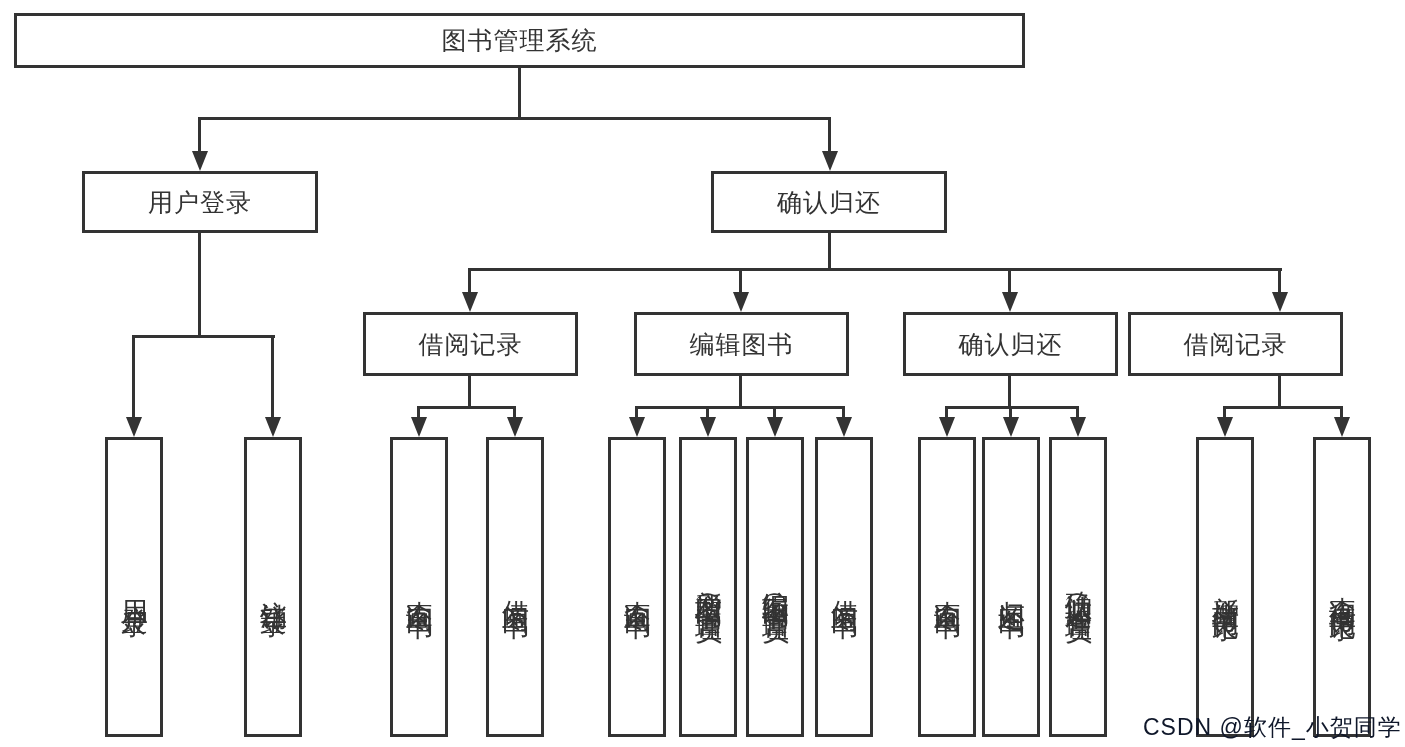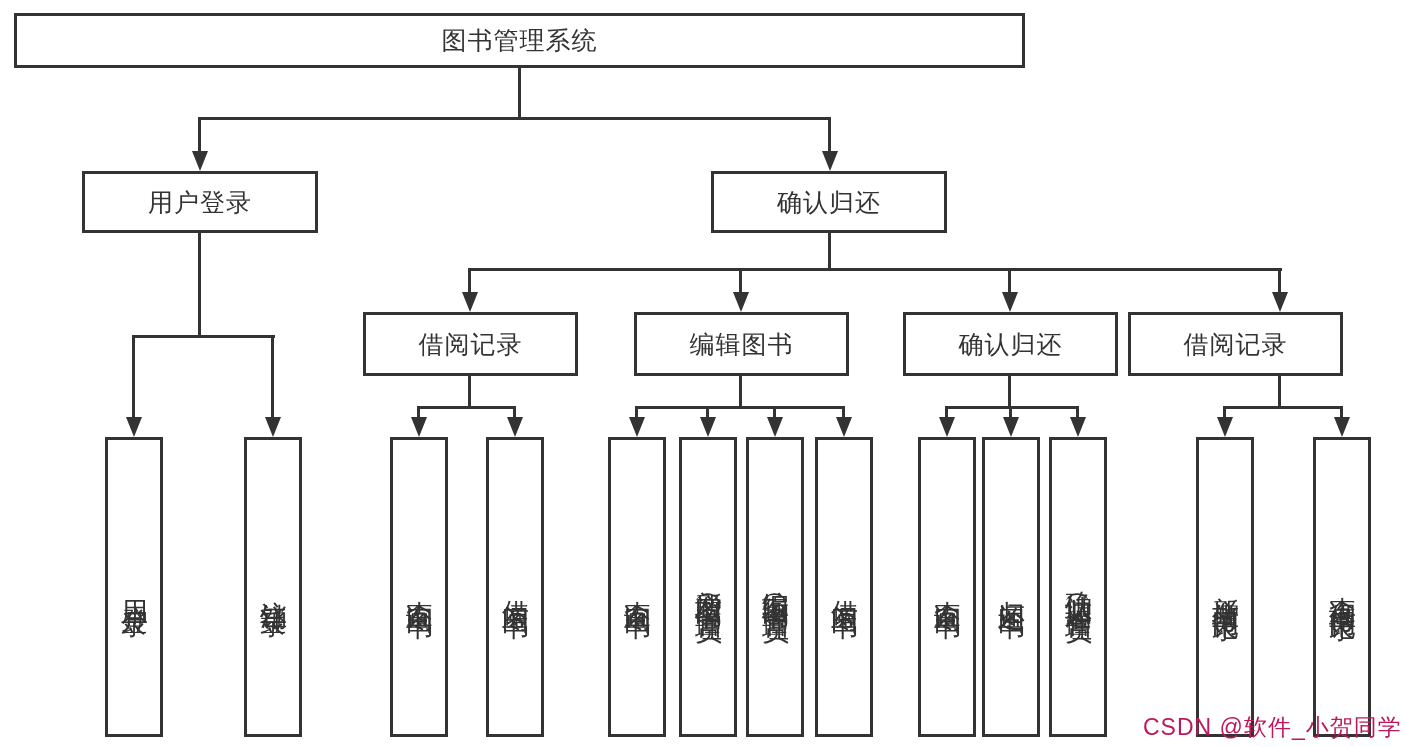--- a/index.html
+++ b/index.html
@@ -47,21 +47,21 @@
     border-left:8px solid transparent;
     border-right:8px solid transparent;
     border-top:20px solid #333333;
   }
   .watermark{
     position:absolute;
     left:1143px;
     top:712px;
     font-size:23px;
     letter-spacing:1px;
-    color:#be185d;
+    color:#0f172a;
     white-space:nowrap;
   }
 </style>
 </head>
 <body>
 
 <div class="stage">
 
   <div class="box" style="left:14px;top:13px;width:1011px;height:55px">
     <span class="hlabel">图书管理系统</span>

